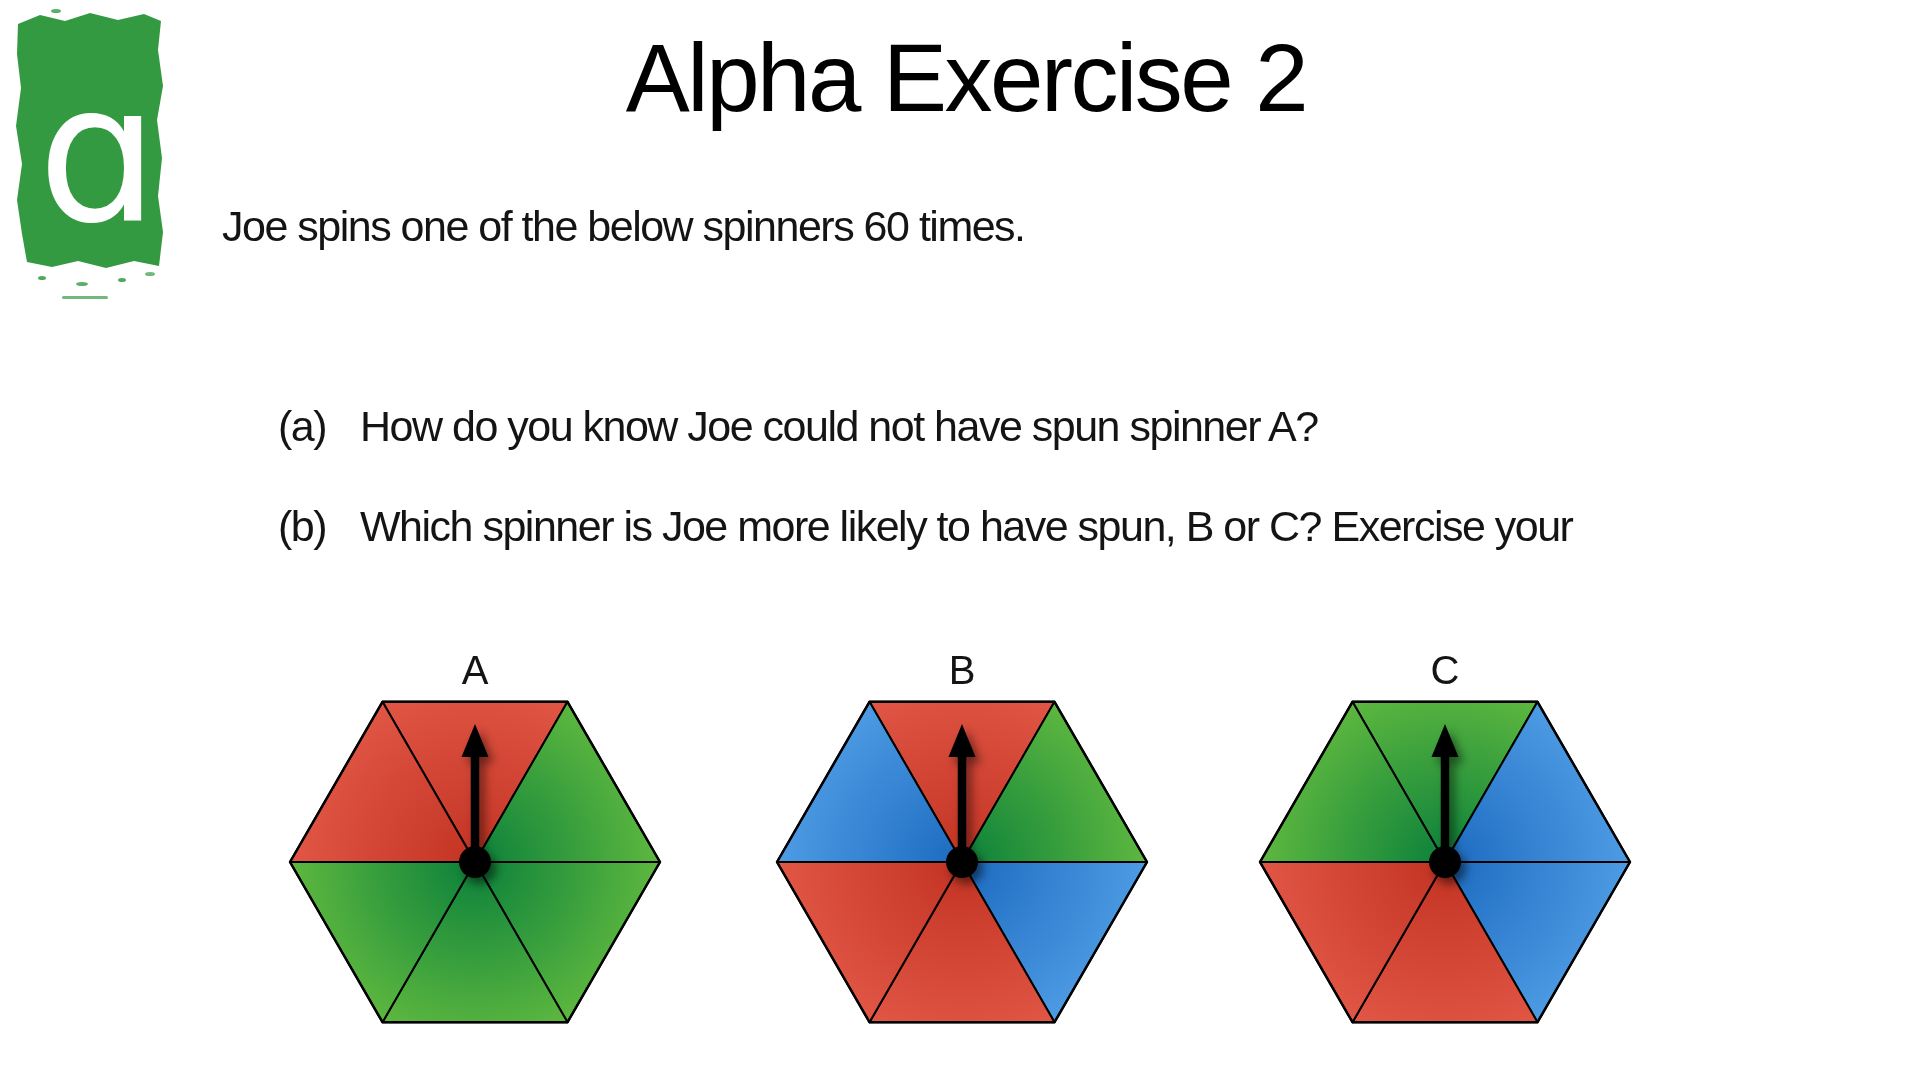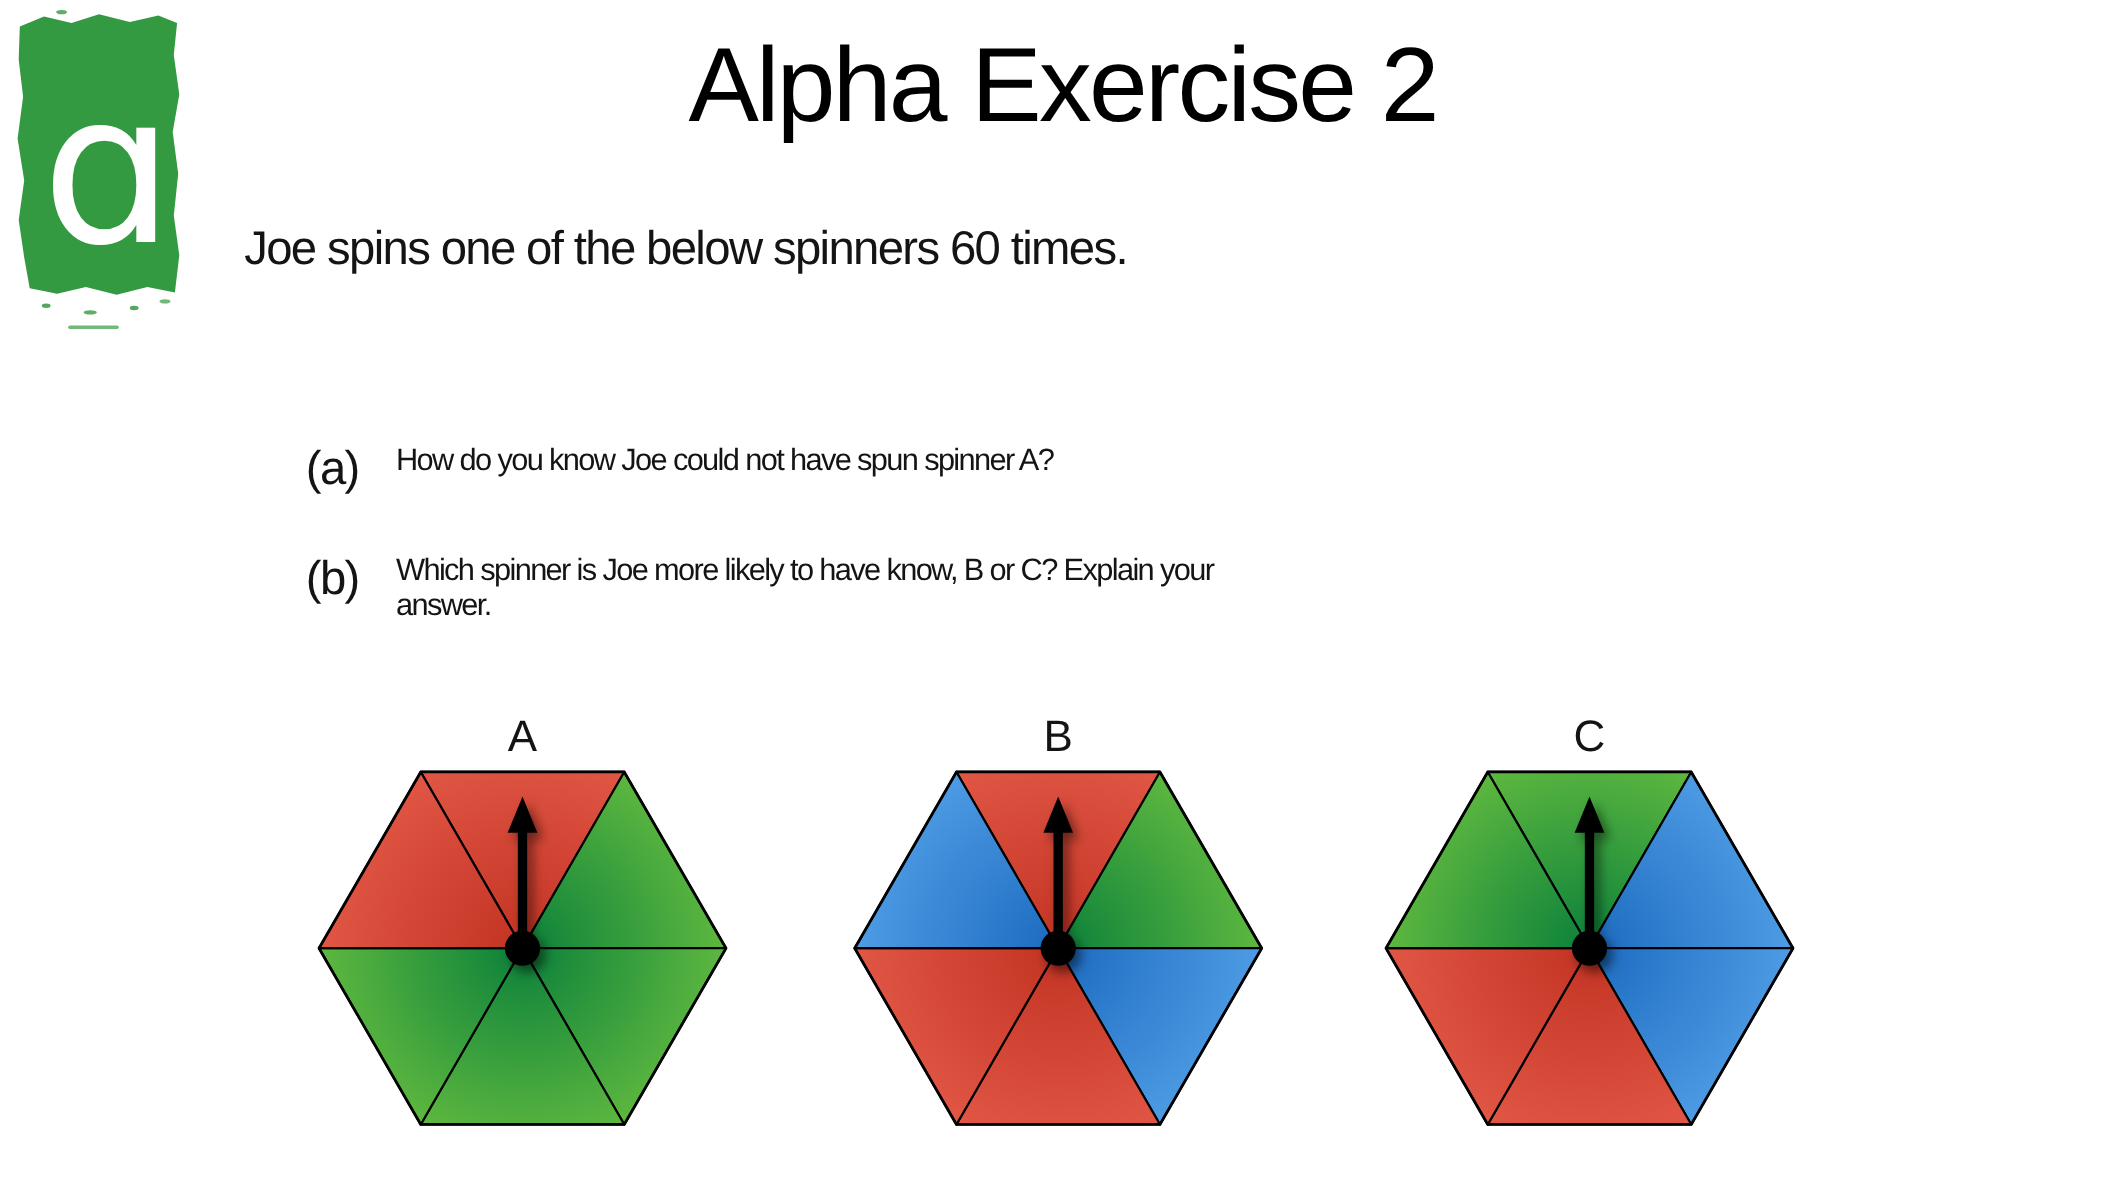--- a/index.html
+++ b/index.html
@@ -12,21 +12,21 @@
     position:absolute;left:0;right:0;top:28px;text-align:center;
     font-size:96px;font-weight:300;letter-spacing:-2.5px;color:#000;line-height:1.05;padding-left:12px;
   }
   .bodytext{
     position:absolute;font-size:43px;font-weight:400;letter-spacing:-1.5px;
     line-height:1.15;color:#141414;white-space:nowrap;
   }
   .intro1{left:222px;top:202px;}
   .intro2{left:222px;top:296px;}
   .q-marker{position:absolute;left:278px;font-size:43px;font-weight:300;letter-spacing:-1.5px;line-height:1.15;color:#141414;}
-  .q-text{position:absolute;left:360px;font-size:28px;font-weight:300;letter-spacing:-1.5px;line-height:1.15;color:#141414;}
+  .q-text{position:absolute;left:360px;font-size:43px;font-weight:300;letter-spacing:-1.5px;line-height:1.15;color:#141414;}
   .qa{top:402px;}
   .qb{top:502px;}
   .spinner-label{
     position:absolute;top:650px;width:200px;text-align:center;
     font-size:40px;font-weight:300;color:#141414;line-height:1;
   }
   .spinner-svg{position:absolute;top:677px;width:420px;height:370px;}
 </style>
 </head>
 <body>
@@ -48,22 +48,21 @@
 
   <div class="bodytext intro1">Joe spins one of the below spinners 60 times.</div>
 
   <div class="q-marker qa">(a)</div>
   <div class="q-text qa">
     <div>How do you know Joe could not have spun spinner A?</div>
   </div>
 
   <div class="q-marker qb">(b)</div>
   <div class="q-text qb">
-    <div>Which spinner is Joe more likely to have know, B or C? Explain your</div>
-    <div>answer.</div>
+    <div>Which spinner is Joe more likely to have spun, B or C? Exercise your</div>
   </div>
 
   <div class="spinner-label" style="left:375px;">A</div>
   <div class="spinner-label" style="left:862px;">B</div>
   <div class="spinner-label" style="left:1345px;">C</div>
 
   <svg class="spinner-svg" style="left:265px;" viewBox="-210 -185 420 370" xmlns="http://www.w3.org/2000/svg">
       <defs>
         <radialGradient id="g-0-red" gradientUnits="userSpaceOnUse" cx="0" cy="0" r="185">
           <stop offset="0.12" stop-color="#c63726"></stop>

